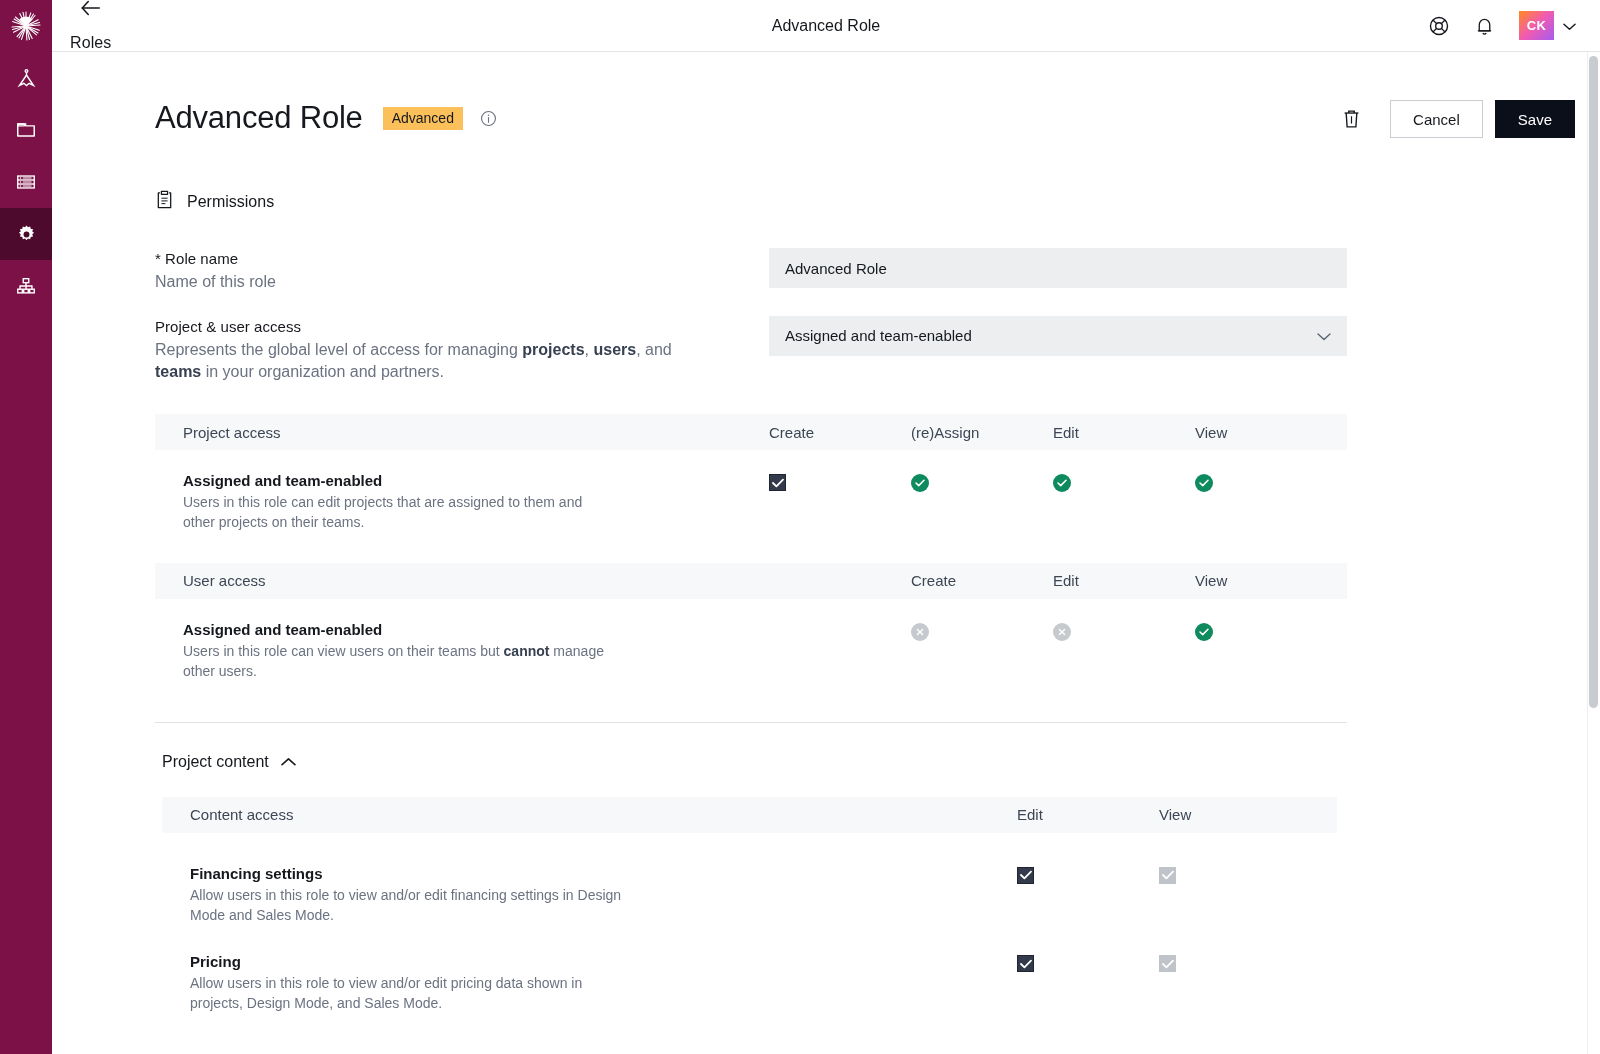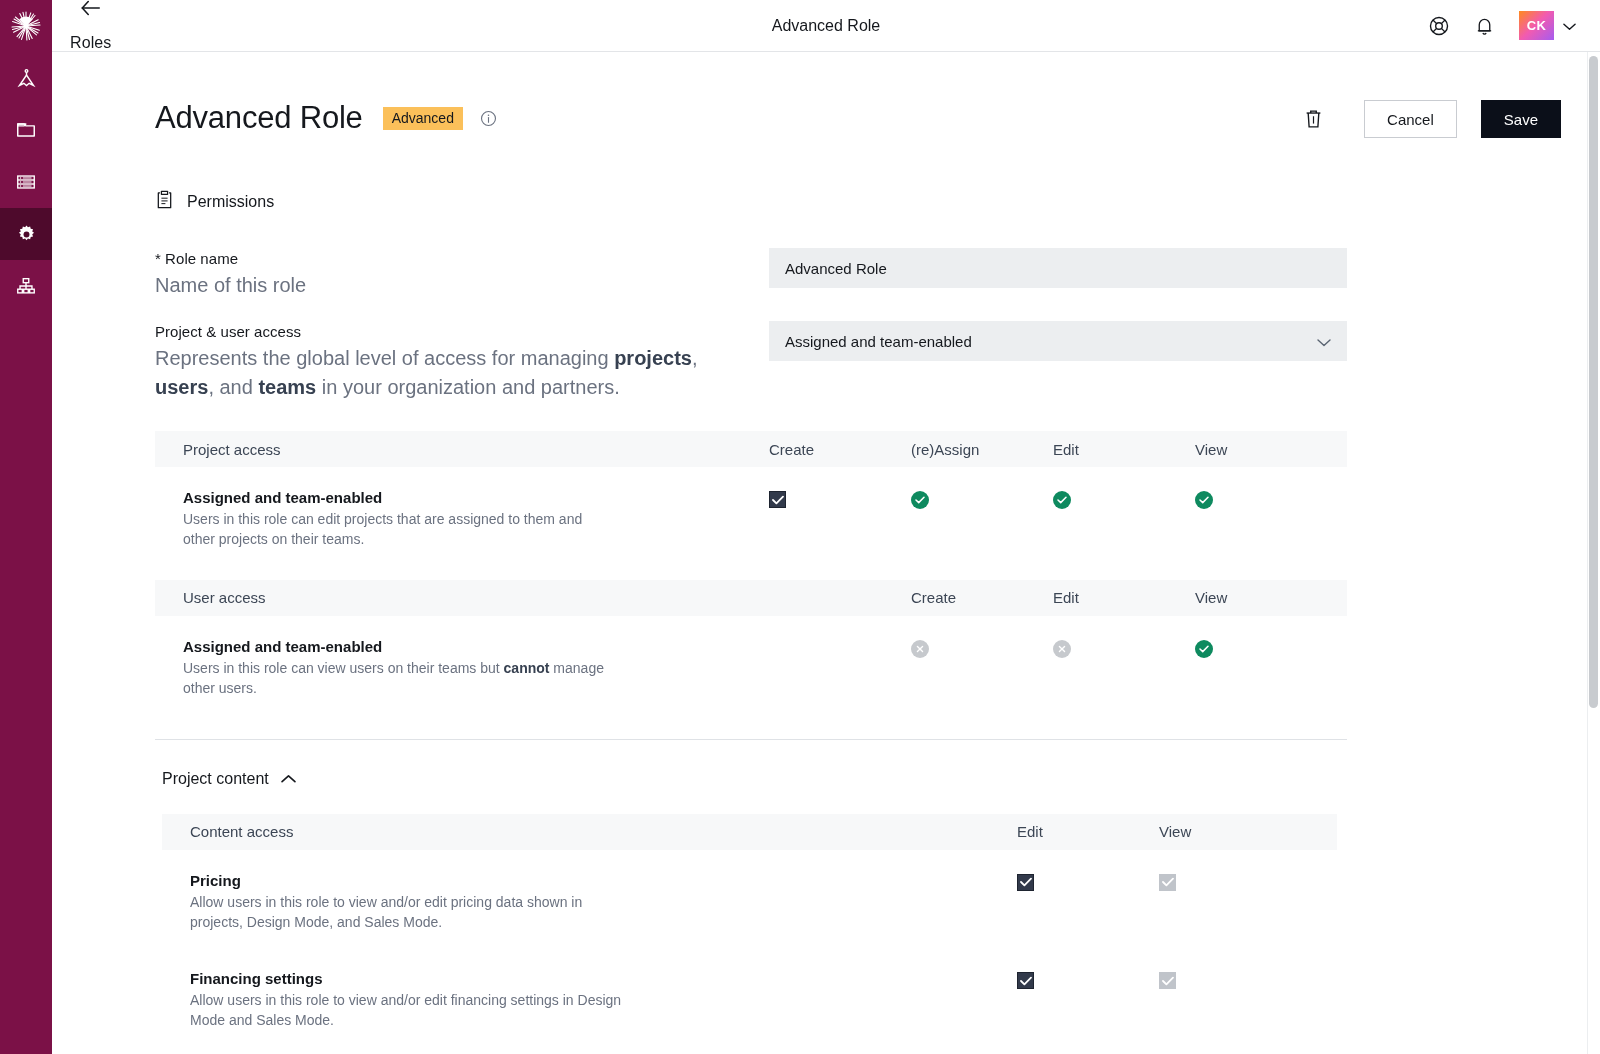--- a/index.html
+++ b/index.html
@@ -71,22 +71,22 @@
     position: relative;
   }
   .page-title { font-size: 31px; font-weight: 400; color: #15181d; letter-spacing: -.2px; }
   .badge {
     background: #FBC05A; color: #15181d;
     font-size: 14px; padding: 4px 9px 5px; margin-left: 20px;
     line-height: 1;
   }
   .info-ic { margin-left: 17px; cursor: pointer; display:flex; }
   .title-actions {
-    position: absolute; right: 14px; top: 0;
-    display: flex; align-items: center; gap: 12px;
+    position: absolute; right: 0; top: 0;
+    display: flex; align-items: center; gap: 0;
   }
   .btn {
     font-size: 15px; height: 38px; padding: 0 22px;
     display: flex; align-items: center; justify-content: center;
     cursor: pointer; line-height: 1;
   }
   .btn-cancel { background:#fff; border: 1px solid #c9ccd1; color: #15181d; margin-left: 28px; }
   .btn-save { background:#0b0f19; border:1px solid #0b0f19; color:#fff; margin-left: 12px; }
   .trash-btn { cursor: pointer; display:flex; align-items:center; }
 
@@ -95,21 +95,21 @@
     display: flex; align-items: center; gap: 13px;
     margin: 54px 0 0 103px;
   }
   .section-head-label { font-size: 16px; color:#15181d; }
 
   
   .form-area { margin: 34px 0 0 0; position: relative; }
   .form-row { display: flex; align-items: flex-start; padding-left: 103px; }
   .form-label-col { width: 614px; flex: 0 0 614px; padding-top: 2px; }
   .form-label { font-size: 15px; color:#15181d; font-weight: 400; letter-spacing: .05px; }
-  .form-sub { font-size: 20px; color:#6b7280; margin-top: 4px; line-height: 1.42; max-width: 560px; }
+  .form-sub { font-size: 16px; color:#6b7280; margin-top: 4px; line-height: 1.42; max-width: 560px; }
   .form-sub b { color:#374151; font-weight: 700; }
   .field {
     width: 578px; height: 40px; background:#eceef0;
     display:flex; align-items:center; padding: 0 16px;
     font-size: 15px; color:#15181d; cursor: text;
   }
   .field.select { justify-content: space-between; cursor: pointer; }
   .row-gap { height: 22px; }
 
   
@@ -483,20 +483,41 @@
           </span>
         </div>
 
         <div class="content-table">
           <div class="ct-head">
             <div class="ct-name">Content access</div>
             <div class="ct-col">Edit</div>
             <div class="ct-col">View</div>
           </div>
 
+          <div class="ct-row" style="padding-top:32px;">
+            <div class="ct-name">
+              <div class="r-title">Financing settings</div>
+              <div class="r-desc" style="max-width:460px;">Allow users in this role to view and/or edit financing settings in Design Mode and Sales Mode.</div>
+            </div>
+            <div class="ct-col cell">
+              <span class="cb checked">
+                <svg width="12" height="10" viewBox="0 0 12 10" fill="none" stroke="#ffffff" stroke-width="1.8" stroke-linecap="round" stroke-linejoin="round">
+                    <polyline points="1,5 4.4,8.3 11,1.6"></polyline>
+                  </svg>
+              </span>
+            </div>
+            <div class="ct-col cell">
+              <span class="cb disabled-checked">
+                <svg width="12" height="10" viewBox="0 0 12 10" fill="none" stroke="#ffffff" stroke-width="1.8" stroke-linecap="round" stroke-linejoin="round">
+                    <polyline points="1,5 4.4,8.3 11,1.6"></polyline>
+                  </svg>
+              </span>
+            </div>
+          </div>
+
           <div class="ct-row">
             <div class="ct-name">
               <div class="r-title">Pricing</div>
               <div class="r-desc">Allow users in this role to view and/or edit pricing data shown in projects, Design Mode, and Sales Mode.</div>
             </div>
             <div class="ct-col cell">
               <span class="cb checked">
                 <svg width="12" height="10" viewBox="0 0 12 10" fill="none" stroke="#ffffff" stroke-width="1.8" stroke-linecap="round" stroke-linejoin="round">
                     <polyline points="1,5 4.4,8.3 11,1.6"></polyline>
                   </svg>
@@ -506,41 +527,20 @@
               <span class="cb disabled-checked">
                 <svg width="12" height="10" viewBox="0 0 12 10" fill="none" stroke="#ffffff" stroke-width="1.8" stroke-linecap="round" stroke-linejoin="round">
                     <polyline points="1,5 4.4,8.3 11,1.6"></polyline>
                   </svg>
               </span>
             </div>
           </div>
 
           <div class="ct-row" style="padding-top:32px;">
             <div class="ct-name">
-              <div class="r-title">Financing settings</div>
-              <div class="r-desc" style="max-width:460px;">Allow users in this role to view and/or edit financing settings in Design Mode and Sales Mode.</div>
-            </div>
-            <div class="ct-col cell">
-              <span class="cb checked">
-                <svg width="12" height="10" viewBox="0 0 12 10" fill="none" stroke="#ffffff" stroke-width="1.8" stroke-linecap="round" stroke-linejoin="round">
-                    <polyline points="1,5 4.4,8.3 11,1.6"></polyline>
-                  </svg>
-              </span>
-            </div>
-            <div class="ct-col cell">
-              <span class="cb disabled-checked">
-                <svg width="12" height="10" viewBox="0 0 12 10" fill="none" stroke="#ffffff" stroke-width="1.8" stroke-linecap="round" stroke-linejoin="round">
-                    <polyline points="1,5 4.4,8.3 11,1.6"></polyline>
-                  </svg>
-              </span>
-            </div>
-          </div>
-
-          <div class="ct-row" style="padding-top:32px;">
-            <div class="ct-name">
               <div class="r-title">Design Mode</div>
 
             </div>
             <div class="ct-col cell">
               <span class="cb empty"></span>
             </div>
             <div class="ct-col cell">
               <span class="cb empty-light"></span>
             </div>
           </div>

